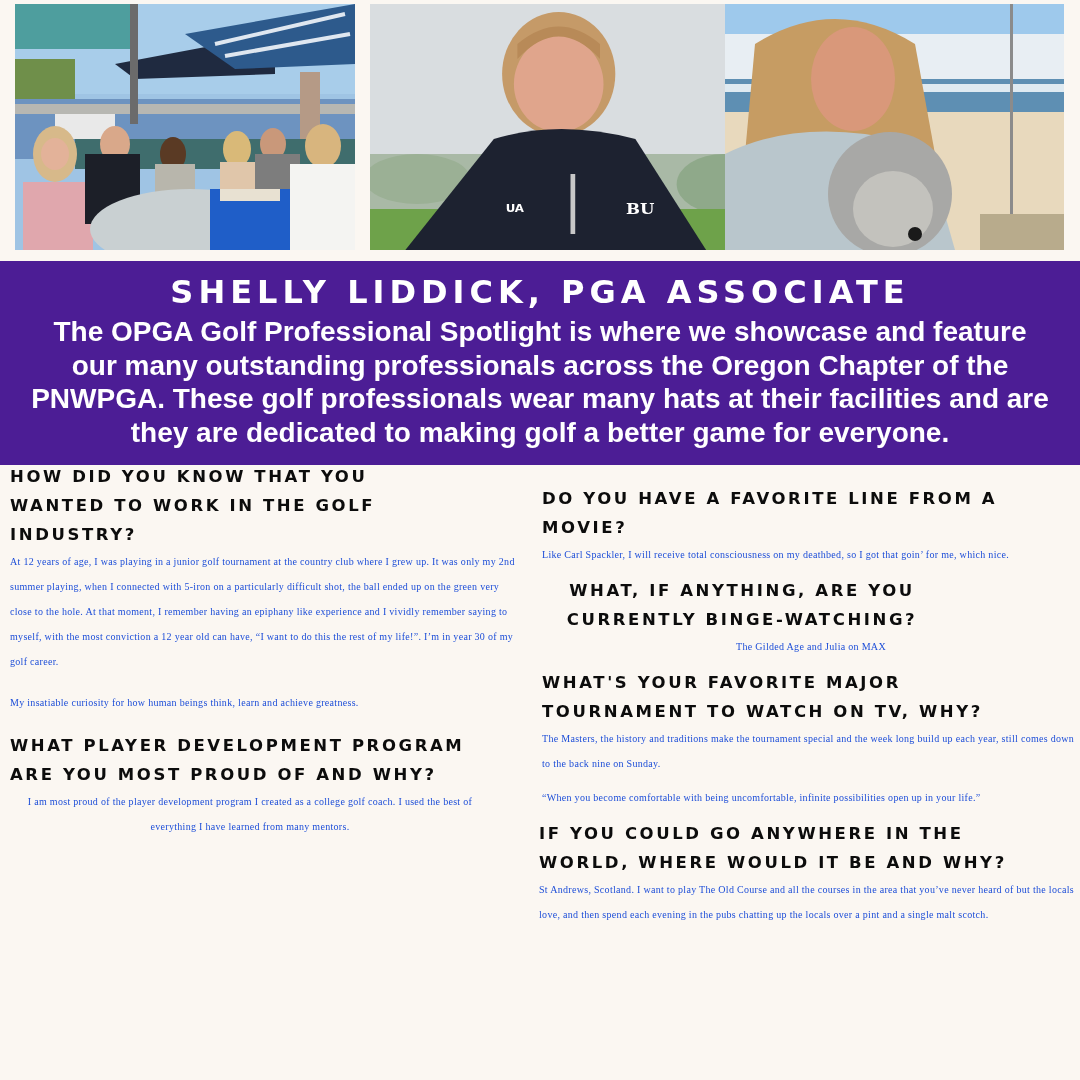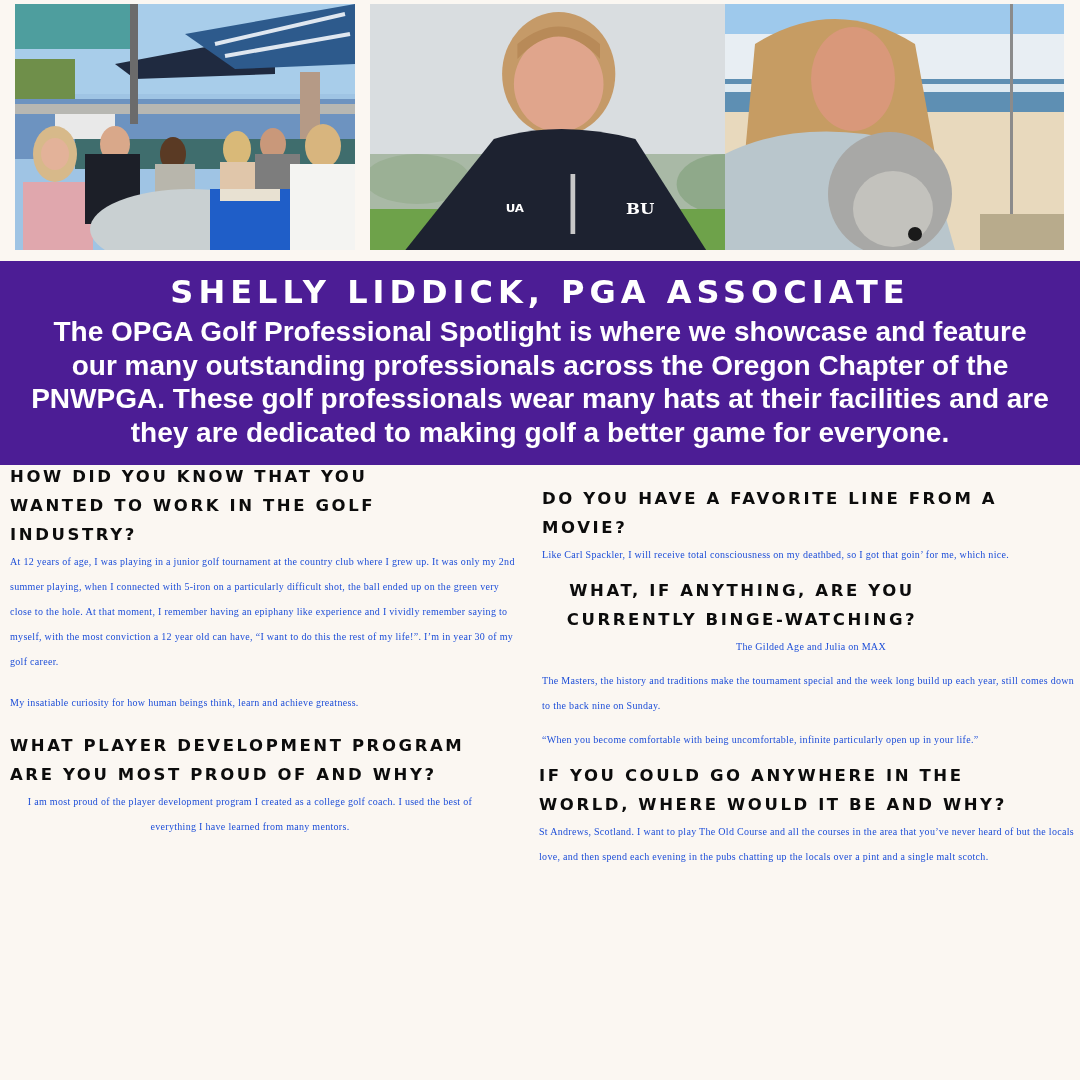--- a/index.html
+++ b/index.html
@@ -119,22 +119,23 @@
 <div class="col col-right">
   <div class="qa" style="margin-top:5px;">
     <div class="q" style="width:495px;margin-top:24px;">Do you have a favorite line from a movie?</div>
     <div class="a" style="width:500px;">Like Carl Spackler, I will receive total consciousness on my deathbed, so I got that goin’ for me, which nice.</div>
   </div>
   <div class="qa" style="margin-top:9px;text-align:center;">
     <div class="q" style="width:400px;">What, if anything, are you currently binge-watching?</div>
     <div class="a">The Gilded Age and Julia on MAX</div>
   </div>
   <div class="qa" style="margin-top:9px;">
+    <div class="q" style="width:480px;">What's your favorite major tournament to watch on TV, why?</div>
     <div class="a" style="width:538px;">The Masters, the history and traditions make the tournament special and the week long build up each year, still comes down to the back nine on Sunday.</div>
   </div>
   <div class="qa" style="margin-top:9px;">
-    <div class="a" style="width:510px;">“When you become comfortable with being uncomfortable, infinite particularly open up in your life.”</div>
+    <div class="a" style="width:510px;">“When you become comfortable with being uncomfortable, infinite possibilities open up in your life.”</div>
   </div>
   <div class="qa" style="margin-top:9px; margin-left:-3px;">
     <div class="q" style="width:500px;">If you could go anywhere in the world, where would it be and why?</div>
     <div class="a" style="width:538px;">St Andrews, Scotland. I want to play The Old Course and all the courses in the area that you’ve never heard of but the locals love, and then spend each evening in the pubs chatting up the locals over a pint and a single malt scotch.</div>
   </div>
 </div>
 
 </body></html>

